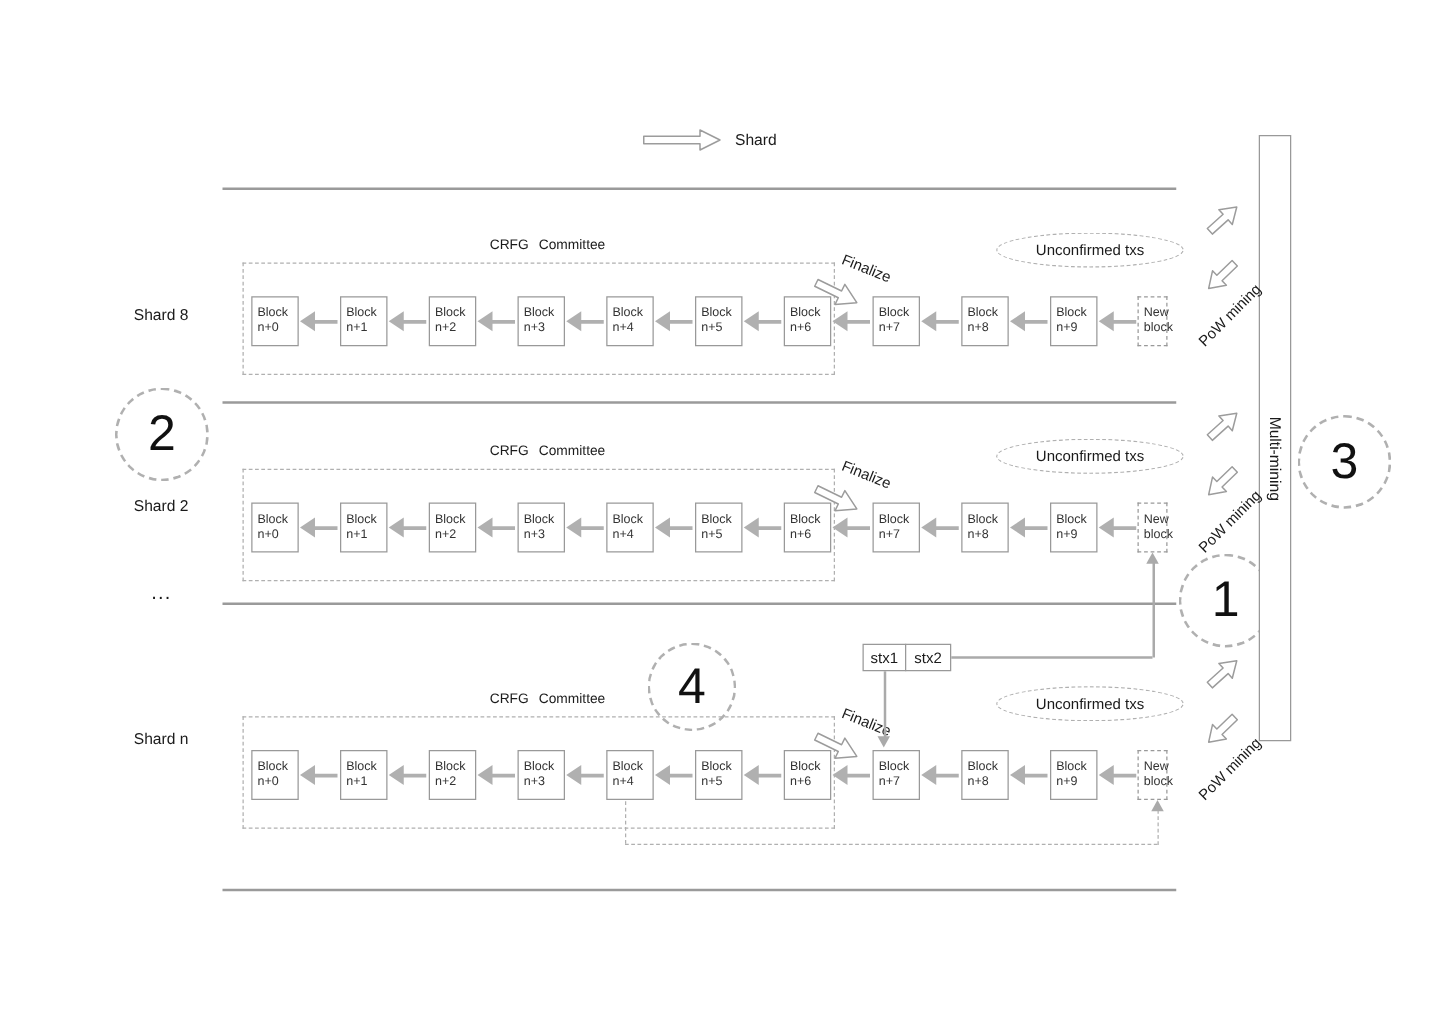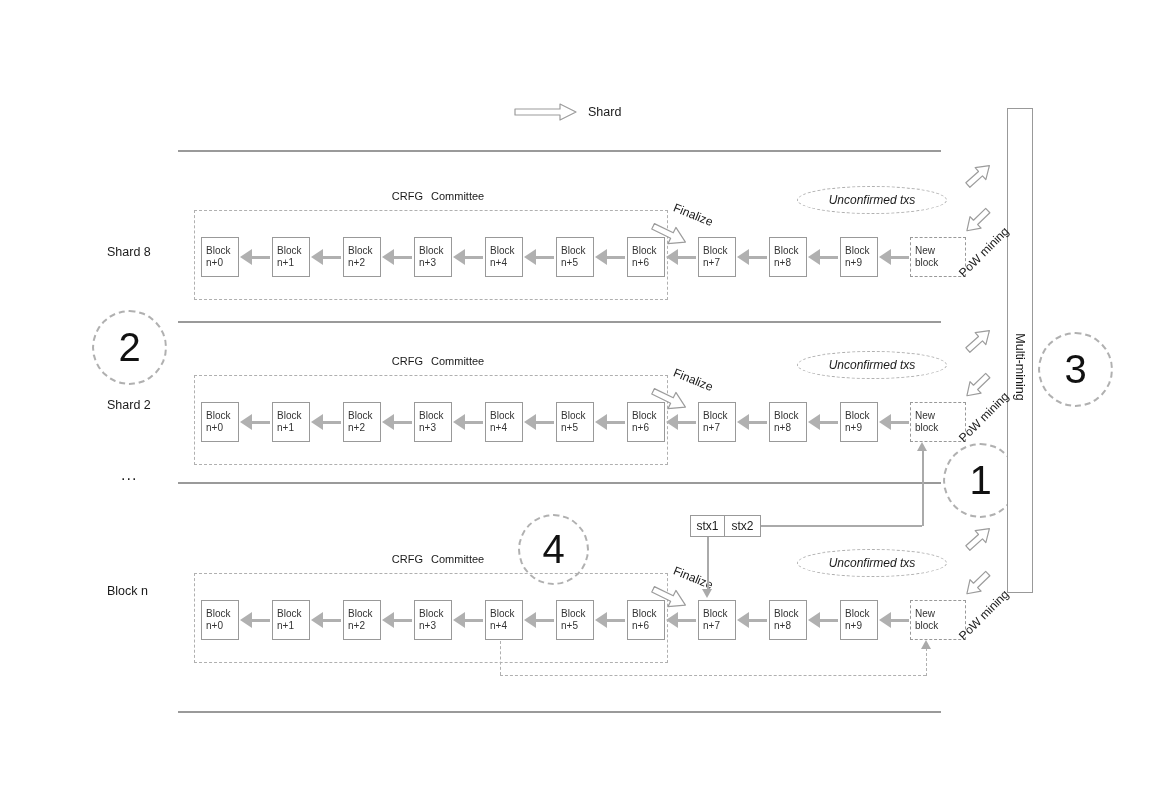--- a/index.html
+++ b/index.html
@@ -26,34 +26,34 @@
   .lane{position:absolute;left:0;width:1153px;height:1px;}
   .committee-box{position:absolute;left:194px;top:0;width:472px;height:88px;
                  border:1px dashed var(--dashed);}
   .committee-label{position:absolute;left:358px;top:-20px;width:160px;text-align:center;
                    font-size:11px;word-spacing:5px;white-space:nowrap;}
   .chain{position:absolute;left:0;top:0;width:100%;height:1px;}
   .block{position:absolute;top:27px;width:38px;height:40px;border:1px solid var(--boxborder);
          background:#fff;font-size:10px;line-height:12px;color:#333;
          padding:7px 0 0 4px;box-sizing:border-box;}
   .block span{display:block;}
-  .newblock{position:absolute;left:910px;top:27px;width:56px;height:40px;
+  .newblock{position:absolute;left:910px;top:27px;width:24px;height:40px;
             border:1px dashed var(--boxborder);background:#fff;font-size:10px;line-height:12px;
             color:#333;padding:7px 0 12px 4px;box-sizing:border-box;}
   .newblock span{display:block;}
   .larrow{position:absolute;top:39px;width:30px;height:16px;}
   .larrow::before{content:"";position:absolute;left:0;top:0;width:0;height:0;
                   border-top:8px solid transparent;border-bottom:8px solid transparent;
                   border-right:12px solid var(--arrowfill);}
   .larrow::after{content:"";position:absolute;left:11px;right:0;top:6.5px;height:3px;
                  background:var(--arrowfill);}
   .ellipse{position:absolute;left:797px;top:-24px;width:150px;height:28px;
            border:1px dashed var(--dashed);border-radius:50%;box-sizing:border-box;
            display:flex;align-items:center;justify-content:center;font-size:12px;
-           white-space:nowrap;background:#fff;font-style:italic;}
+           white-space:nowrap;background:#fff;}
   .finalize-label{position:absolute;left:674px;top:-10px;font-size:12px;
                   transform:rotate(22deg);transform-origin:0 50%;white-space:nowrap;}
   .finalize-arrow{position:absolute;left:657px;top:6px;transform:rotate(26deg);
                   transform-origin:0 0;}
   .pow-up{position:absolute;left:963px;top:-44px;transform:rotate(-42deg);}
   .pow-down{position:absolute;left:961px;top:2px;transform:rotate(136deg);}
   .pow-label{position:absolute;left:956px;top:60px;font-size:12px;white-space:nowrap;
              transform:rotate(-45deg);transform-origin:0 0;}
   .holarrow{fill:#fff;stroke:#9c9c9c;stroke-width:1.2;stroke-linejoin:round;}
 
@@ -99,21 +99,21 @@
   <div class="time-label">Shard</div>
 
   <div class="sep" style="top:150px"></div>
   <div class="sep" style="top:321px"></div>
   <div class="sep" style="top:482px"></div>
   <div class="sep" style="top:711px"></div>
 
   <div class="shard-name" style="top:245px">Shard 8</div>
   <div class="shard-name" style="top:398px">Shard 2</div>
   <div class="dots" style="top:466px">...</div>
-  <div class="shard-name" style="top:584px">Block n</div>
+  <div class="shard-name" style="top:584px">Shard n</div>
 
   <div class="circ" style="left:92px;top:310px;width:71px;height:71px">
     <span>2</span>
   </div>
   <div class="circ" style="left:943px;top:443px;width:71px;height:71px">
     <span>1</span>
   </div>
   <div class="circ" style="left:1038px;top:332px;width:71px;height:71px">
     <span>3</span>
   </div>

